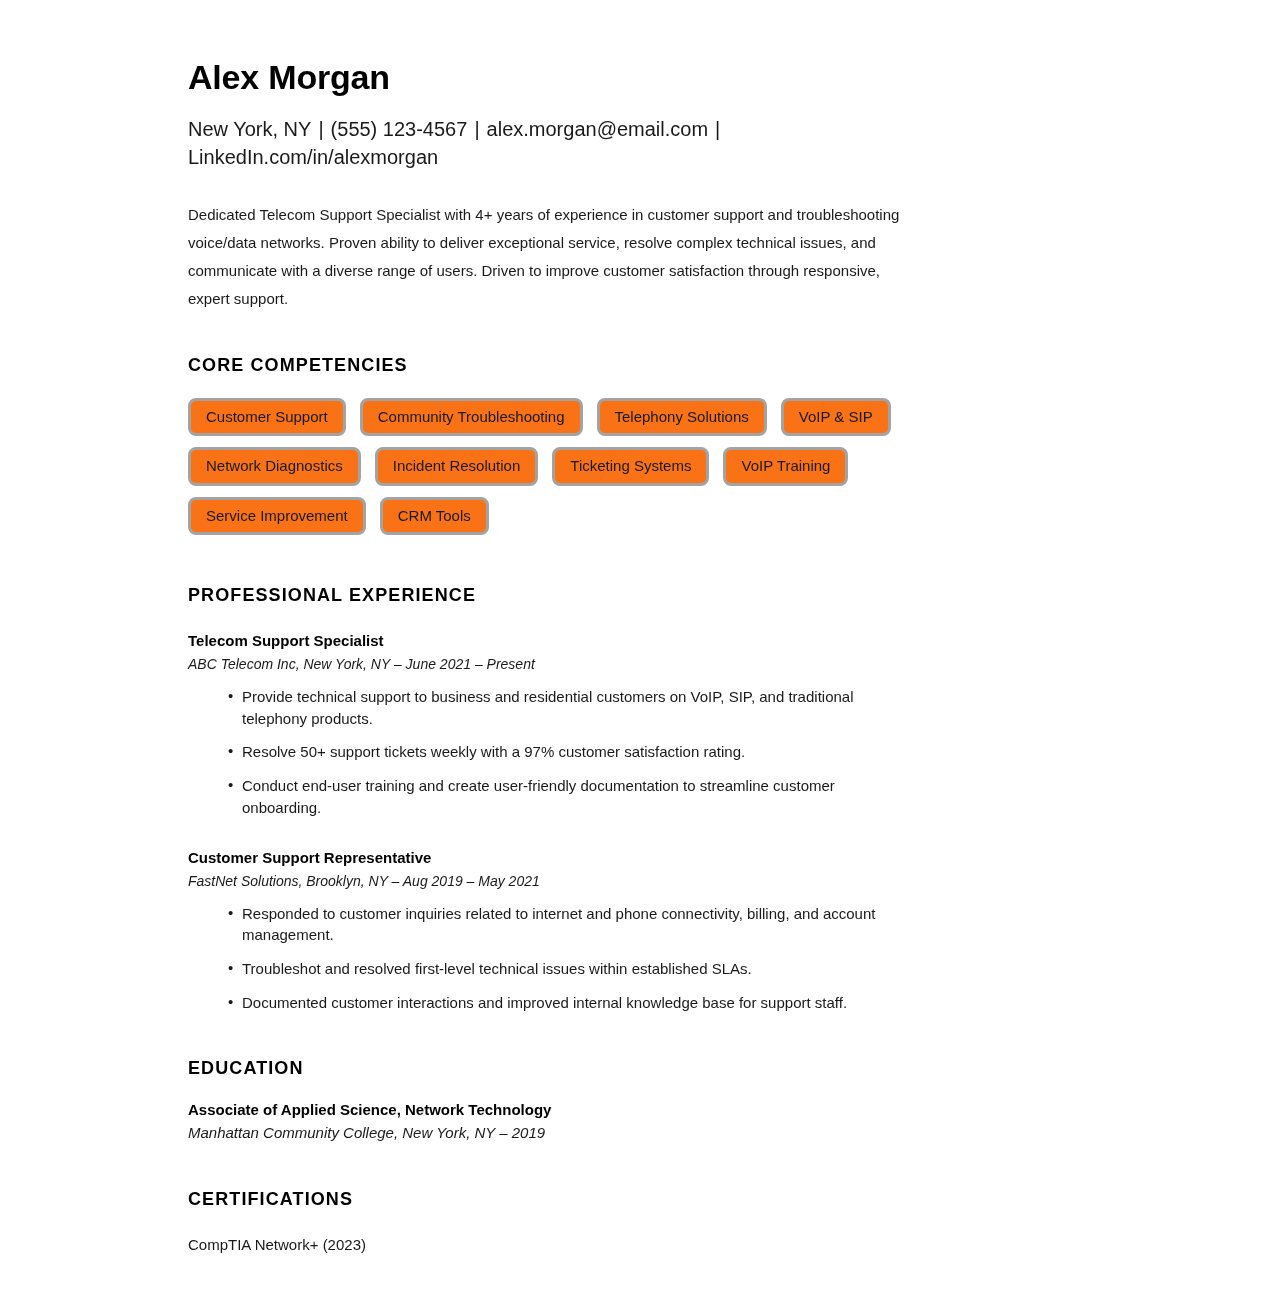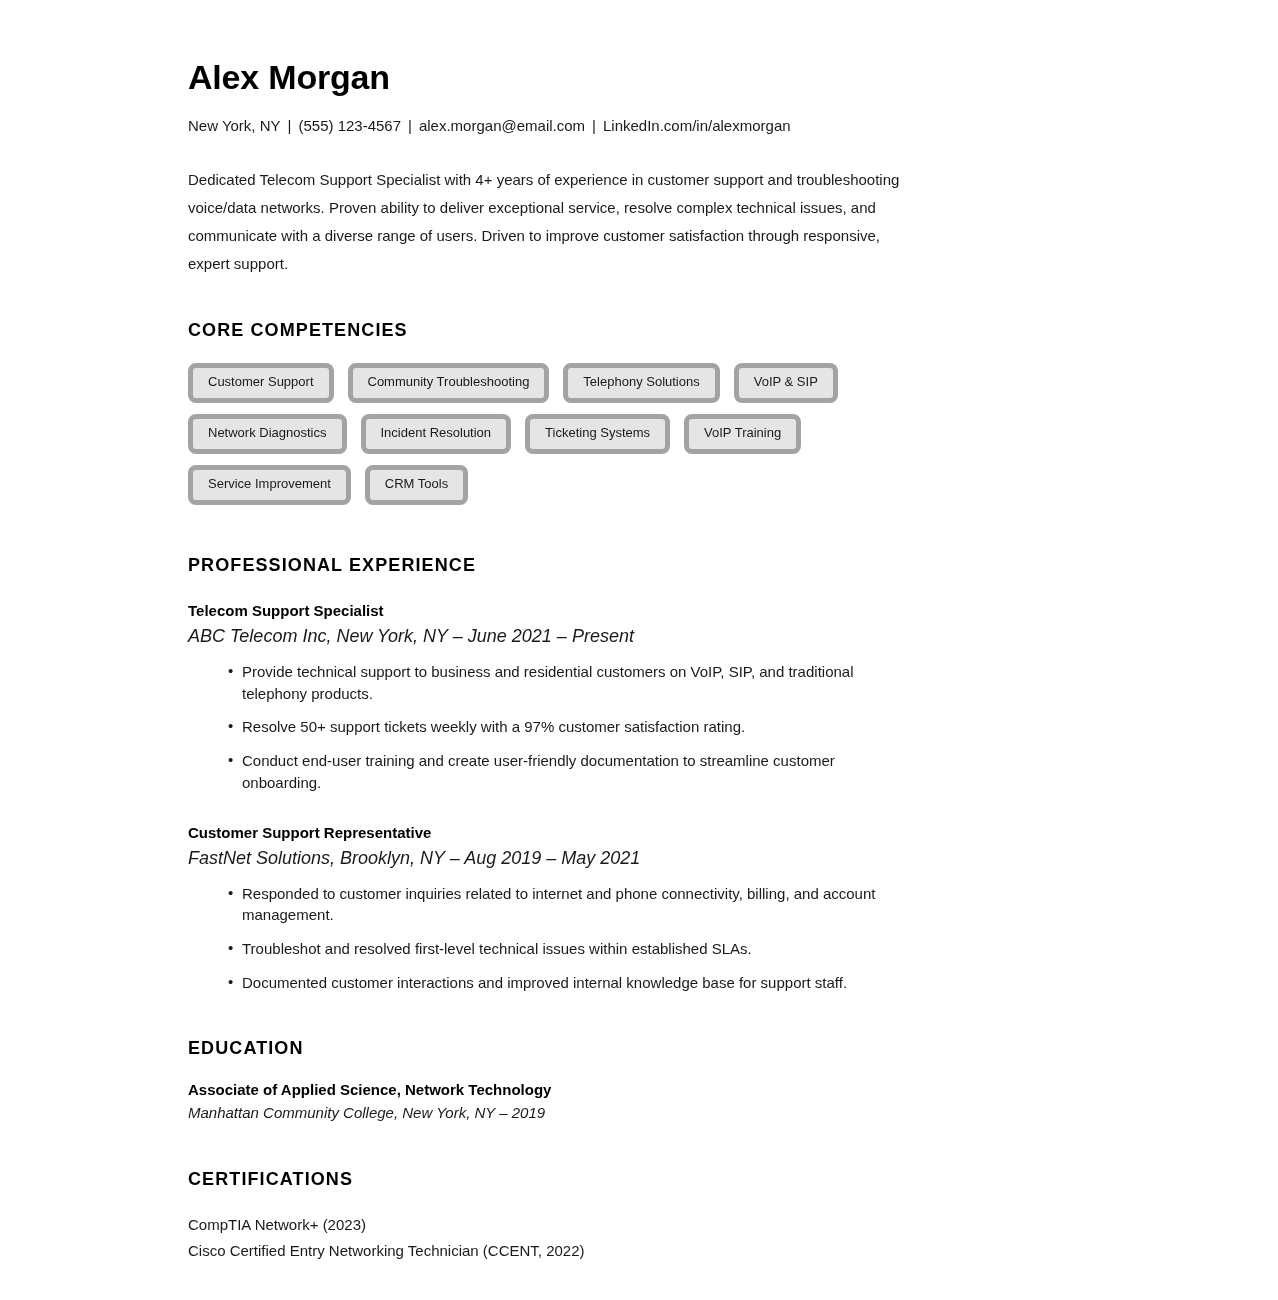--- a/index.html
+++ b/index.html
@@ -21,21 +21,21 @@
   }
   .name {
     font-size: 34px;
     font-weight: 700;
     letter-spacing: -0.2px;
     line-height: 1.15;
     margin: 0 0 18px 0;
     color: #000;
   }
   .contact-line {
-    font-size: 15px;
+    font-size: 20px;
     line-height: 1.4;
     color: #1a1a1a;
     margin: 0 0 30px 0;
   }
   .contact-sep {
     display: inline-block;
     padding: 0 7px;
     color: #1a1a1a;
   }
   .summary {
@@ -60,39 +60,39 @@
   .tag-list {
     display: flex;
     flex-wrap: wrap;
     gap: 11px 14px;
     max-width: 880px;
   }
   .tag {
     display: inline-flex;
     align-items: center;
     justify-content: center;
-    border: 5px solid #a3a3a3;
+    border: 3px solid #a3a3a3;
     border-radius: 8px;
     padding: 7px 15px 8px 15px;
-    font-size: 13px;
+    font-size: 15px;
     line-height: 1.15;
     color: #1a1a1a;
-    background: #e5e5e5;
+    background: #f97316;
     white-space: nowrap;
   }
   .job { margin-bottom: 30px; }
   .job:last-child { margin-bottom: 0; }
   .job-title {
     font-size: 15px;
     font-weight: 700;
     color: #000;
     margin: 0 0 7px 0;
   }
   .job-meta {
-    font-size: 18px;
+    font-size: 14px;
     font-style: italic;
     color: #1a1a1a;
     margin: 0 0 14px 0;
   }
   .bullets {
     margin: 0;
     padding: 0 0 0 40px;
     list-style: none;
   }
   .bullets li {
@@ -189,16 +189,15 @@
     <h2 class="section-heading">EDUCATION</h2>
     <div>
       <div class="edu-degree">Associate of Applied Science, Network Technology</div>
       <div class="edu-meta">Manhattan Community College, New York, NY  –  2019</div>
     </div>
   </div>
 
   <div class="section certifications">
     <h2 class="section-heading">CERTIFICATIONS</h2>
     <div class="cert-line">CompTIA Network+ (2023)</div>
-    <div class="cert-line">Cisco Certified Entry Networking Technician (CCENT, 2022)</div>
   </div>
 
 </div>
 
 </body></html>

